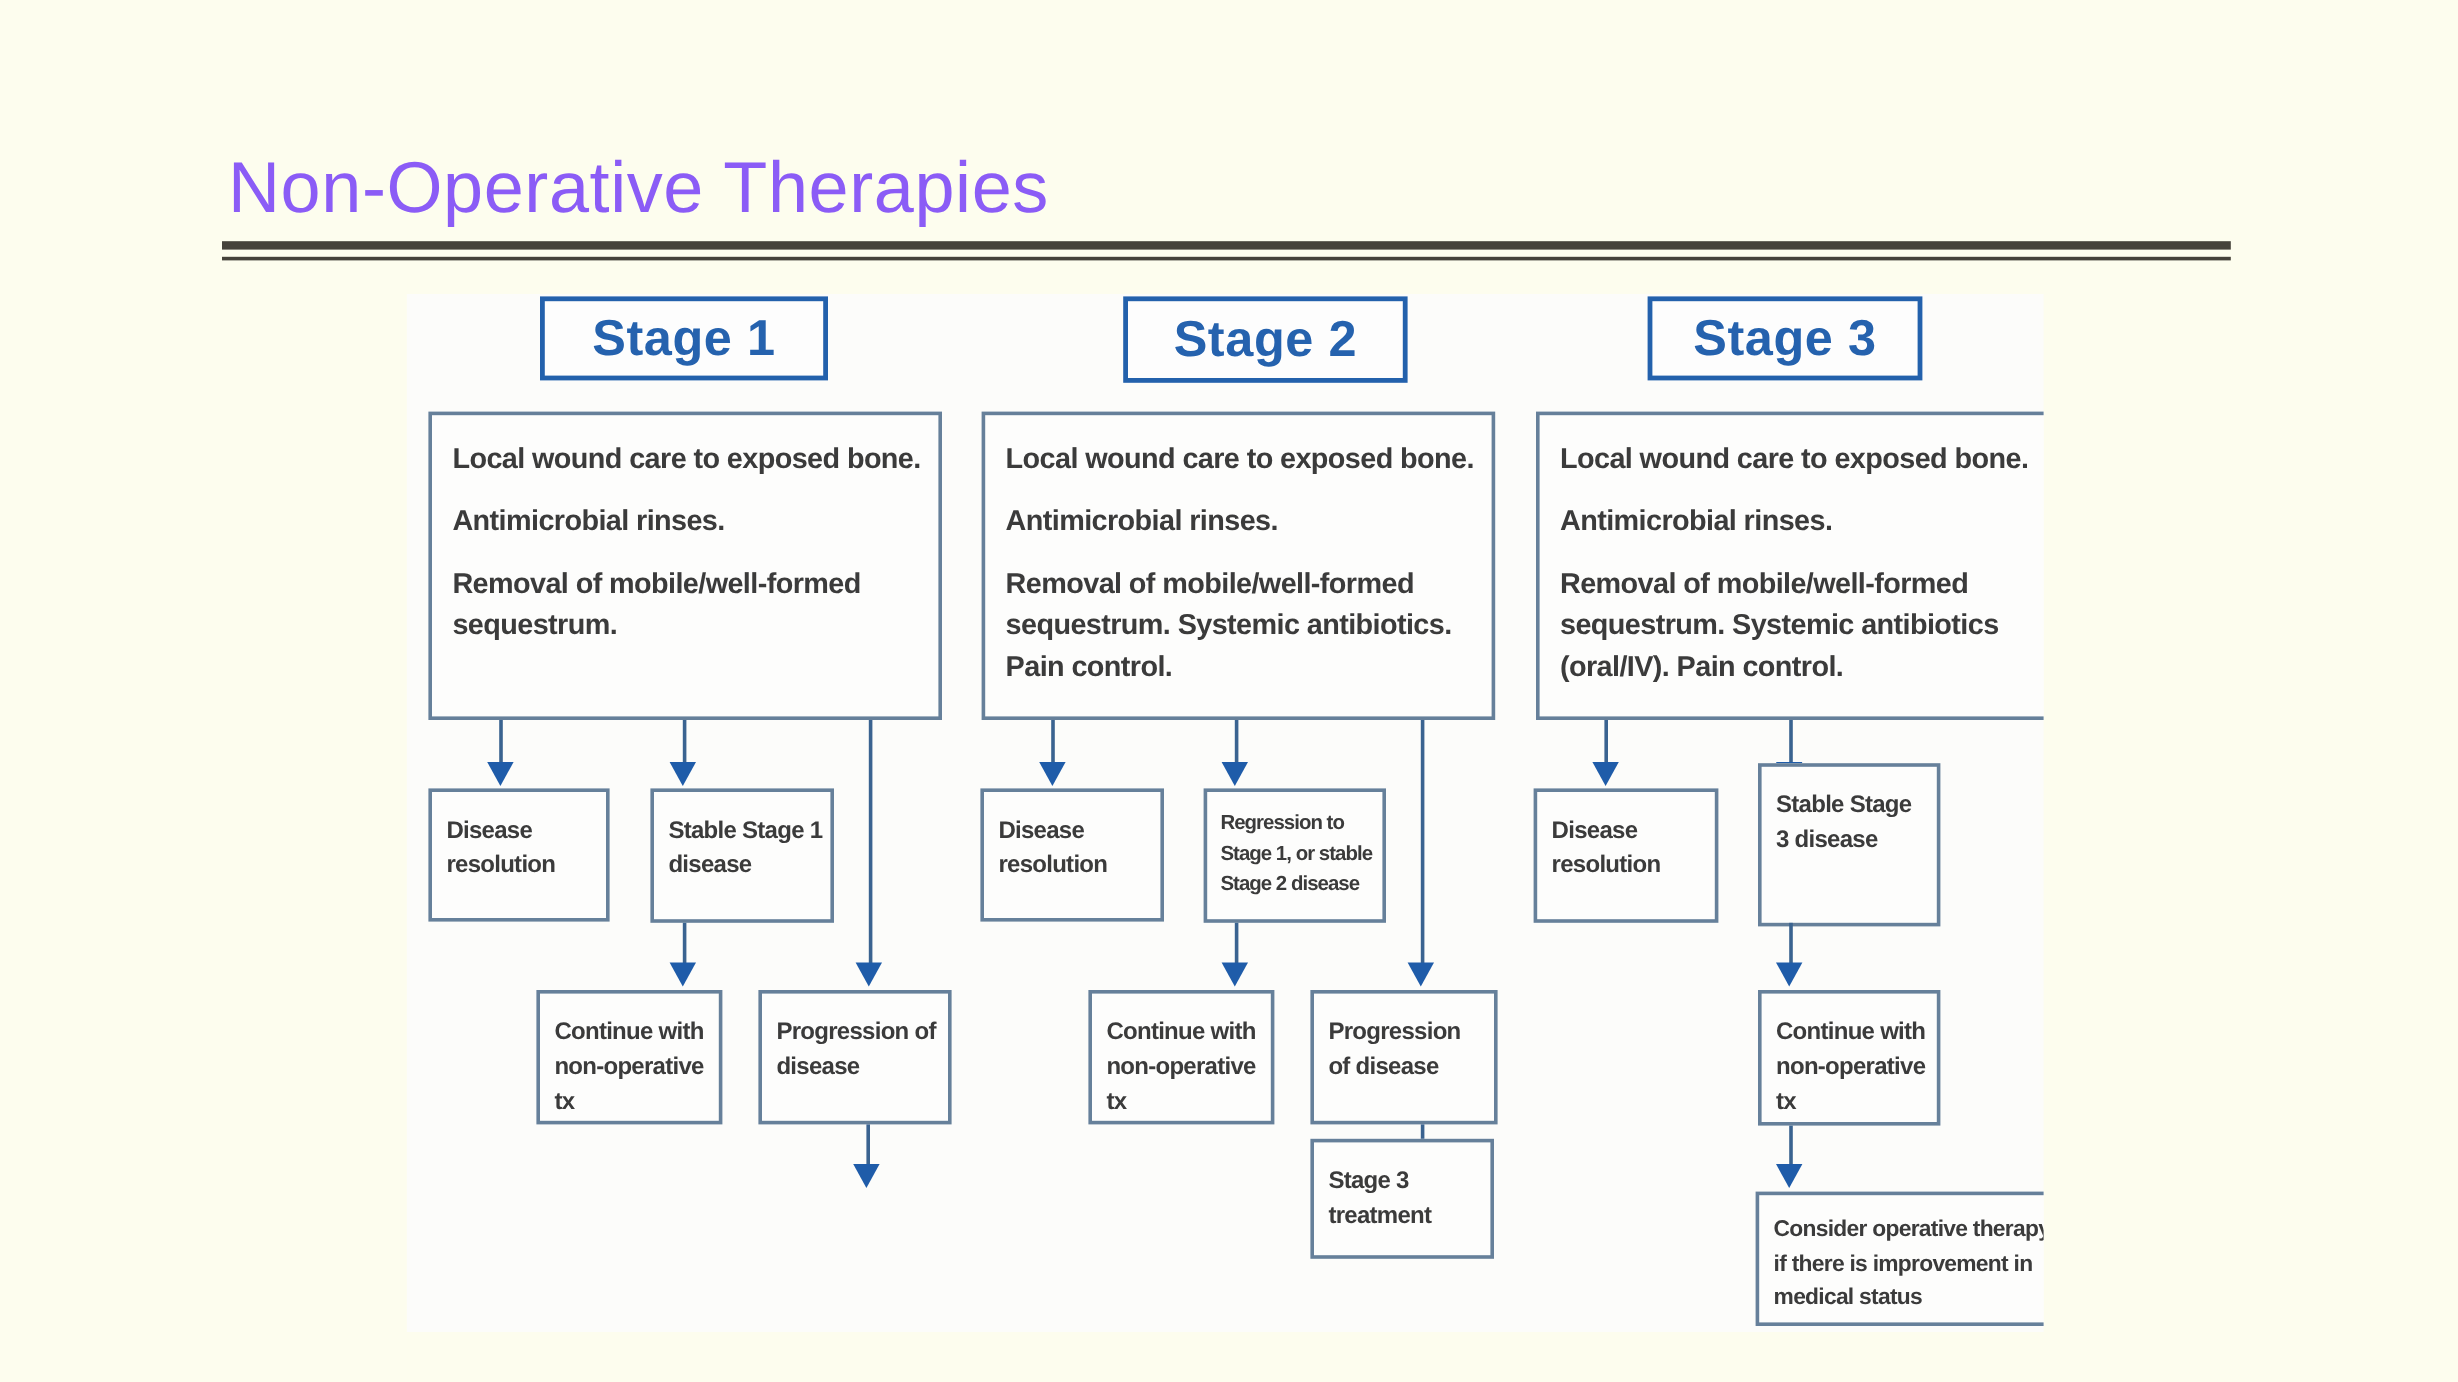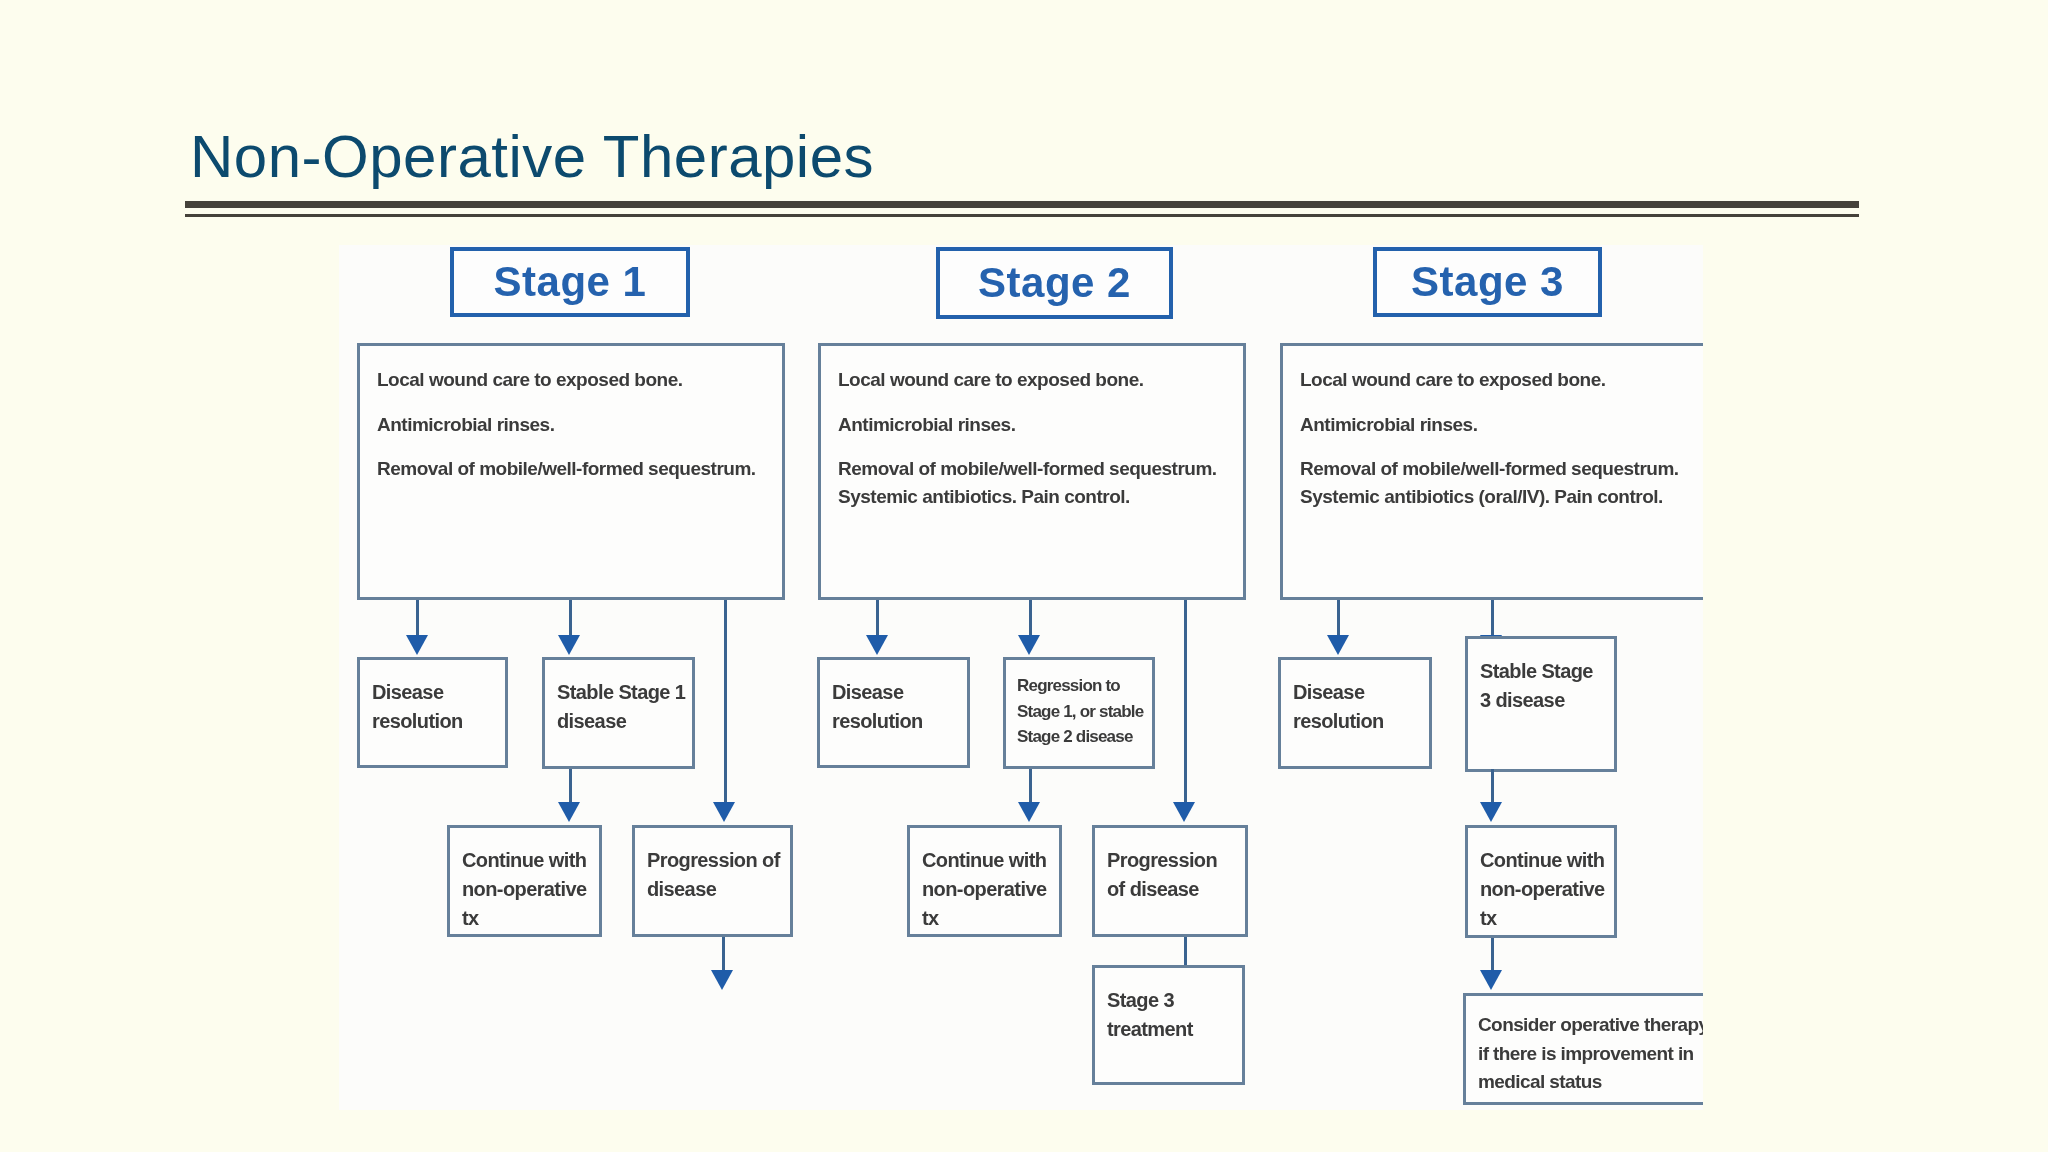--- a/index.html
+++ b/index.html
@@ -3,41 +3,41 @@
 <meta charset="utf-8">
 <style>
   html,body{margin:0;padding:0;}
   body{
     width:2048px;height:1152px;position:relative;overflow:hidden;
     background:#fdfdee;
     font-family:"Liberation Sans", sans-serif;
   }
   .title{
     position:absolute;left:190px;top:122px;
-    font-size:60px;color:#0c4a6e;letter-spacing:0.5px;white-space:nowrap;
+    font-size:60px;color:#8b5cf6;letter-spacing:0.5px;white-space:nowrap;
   }
   .rule{position:absolute;left:185px;width:1674px;background:#45423a;}
   .rule-thick{top:201px;height:7px;}
   .rule-thin{top:214px;height:3px;}
   .panel{
     position:absolute;left:339px;top:245px;width:1364px;height:865px;
     background:#fcfcfa;overflow:hidden;
   }
   .bx{
     position:absolute;box-sizing:border-box;
     background:#fdfdfc;border:3px solid #66809a;
     color:#3b3b3b;font-weight:bold;
   }
   .hdr{
     position:absolute;box-sizing:border-box;
     background:#fdfdfd;border:4px solid #2361ac;color:#2562ae;
     display:flex;align-items:center;justify-content:center;
     font-size:42px;font-weight:bold;letter-spacing:0.5px;
   }
-  .main{font-size:19px;letter-spacing:-0.5px;line-height:1.45;padding:20px 14px 0 17px;}
+  .main{font-size:24px;letter-spacing:-0.5px;line-height:1.45;padding:20px 14px 0 17px;}
   .main p{margin:0 0 17px;}
   .small{font-size:20px;letter-spacing:-0.6px;line-height:1.45;padding:18px 6px 0 12px;}
   .reg{font-size:17px;letter-spacing:-0.8px;line-height:1.5;padding:13px 5px 0 11px;}
   .consider{font-size:19px;letter-spacing:-0.6px;line-height:1.5;padding:15px 6px 0 12px;}
   .vline{position:absolute;width:3px;background:#3a6390;}
   .ah{
     position:absolute;width:0;height:0;
     border-left:11px solid transparent;border-right:11px solid transparent;
     border-top:20px solid #1f5ca9;
   }
@@ -101,21 +101,21 @@
 
     <div class="vline" style="left:690px;top:524px;height:36px;"></div>
     <div class="ah" style="left:679px;top:557px;"></div>
 
     <div class="bx small" style="left:568px;top:580px;width:155px;height:112px;">Continue with non-operative tx</div>
     <div class="bx small" style="left:753px;top:580px;width:156px;height:112px;">Progression of disease</div>
 
     <div class="vline" style="left:845px;top:692px;height:36px;"></div>
     <div class="ah" style="left:834px;top:725px;"></div>
 
-    <div class="bx small" style="left:753px;top:720px;width:153px;height:120px;">Stage 3 treatment</div>
+    <div class="bx small" style="left:753px;top:704px;width:153px;height:100px;">Stage 3 treatment</div>
 
     <div class="hdr" style="left:1034px;top:2px;width:229px;height:70px;">Stage 3</div>
 
     <div class="bx main" style="left:941px;top:98px;width:440px;height:257px;">
       <p>Local wound care to exposed bone.</p>
       <p>Antimicrobial rinses.</p>
       <p>Removal of mobile/well-formed sequestrum. Systemic antibiotics (oral/IV). Pain control.</p>
     </div>
 
     <div class="vline" style="left:998px;top:355px;height:40px;"></div>

